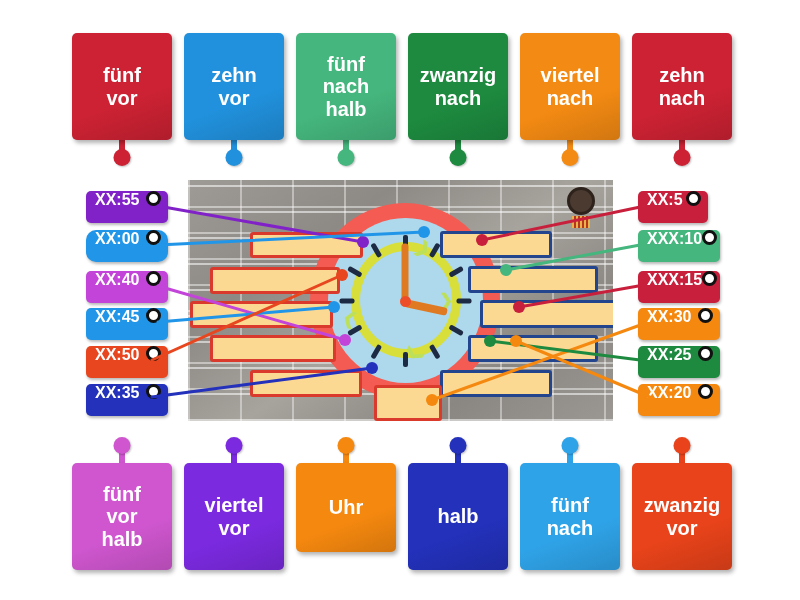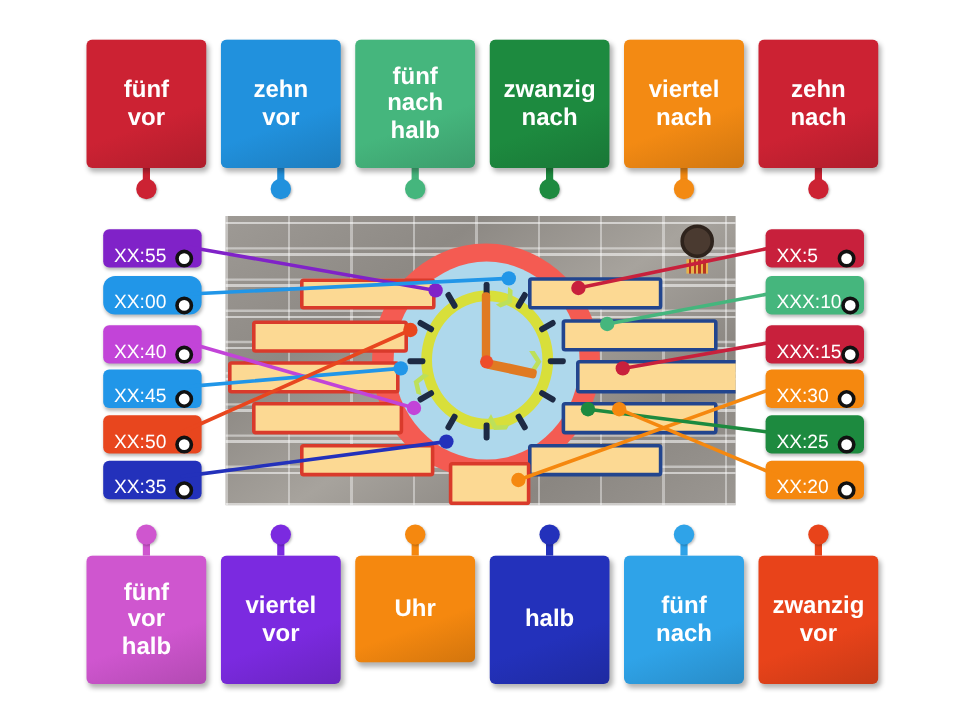--- a/index.html
+++ b/index.html
@@ -45,23 +45,23 @@
   }
   .peg.up .stick { top: 12px; }
   .peg.up .knob  { top: 0; }
 
   
   .chip {
     position: absolute;
     height: 32px;
     border-radius: 5px;
     display: flex;
-    align-items: flex-end;
+    align-items: flex-start;
     color: #ffffff;
-    font-weight: normal;
+    font-weight: bold;
     font-size: 16px;
     padding-left: 9px;
     box-shadow: 1px 2px 3px rgba(0,0,0,0.28);
     cursor: pointer;
     user-select: none;
     z-index: 7;
   }
   .chip .ctext { flex: 1; white-space: nowrap; }
   .chip .dot {
     width: 15px; height: 15px; border-radius: 50%;
@@ -352,21 +352,21 @@
       <div class="chip" style="left: 86px; top: 346px; width: 82px; background: rgb(232, 70, 30);">
         <span class="ctext">XX:50</span>
         <span class="dot"></span>
       </div>
       <div class="chip" style="left: 86px; top: 384px; width: 82px; background: rgb(35, 49, 187);">
         <span class="ctext">XX:35</span>
         <span class="dot"></span>
       </div>
     </div>
   <div id="right-chips">
-      <div class="chip" style="left: 638px; top: 191px; width: 82px; background: rgb(200, 32, 60);">
+      <div class="chip" style="left: 638px; top: 191px; width: 70px; background: rgb(200, 32, 60);">
         <span class="ctext">XX:5</span>
         <span class="dot"></span>
       </div>
       <div class="chip" style="left: 638px; top: 230px; width: 82px; background: rgb(69, 182, 125);">
         <span class="ctext">XXX:10</span>
         <span class="dot"></span>
       </div>
       <div class="chip" style="left: 638px; top: 271px; width: 82px; background: rgb(200, 32, 60);">
         <span class="ctext">XXX:15</span>
         <span class="dot"></span>

